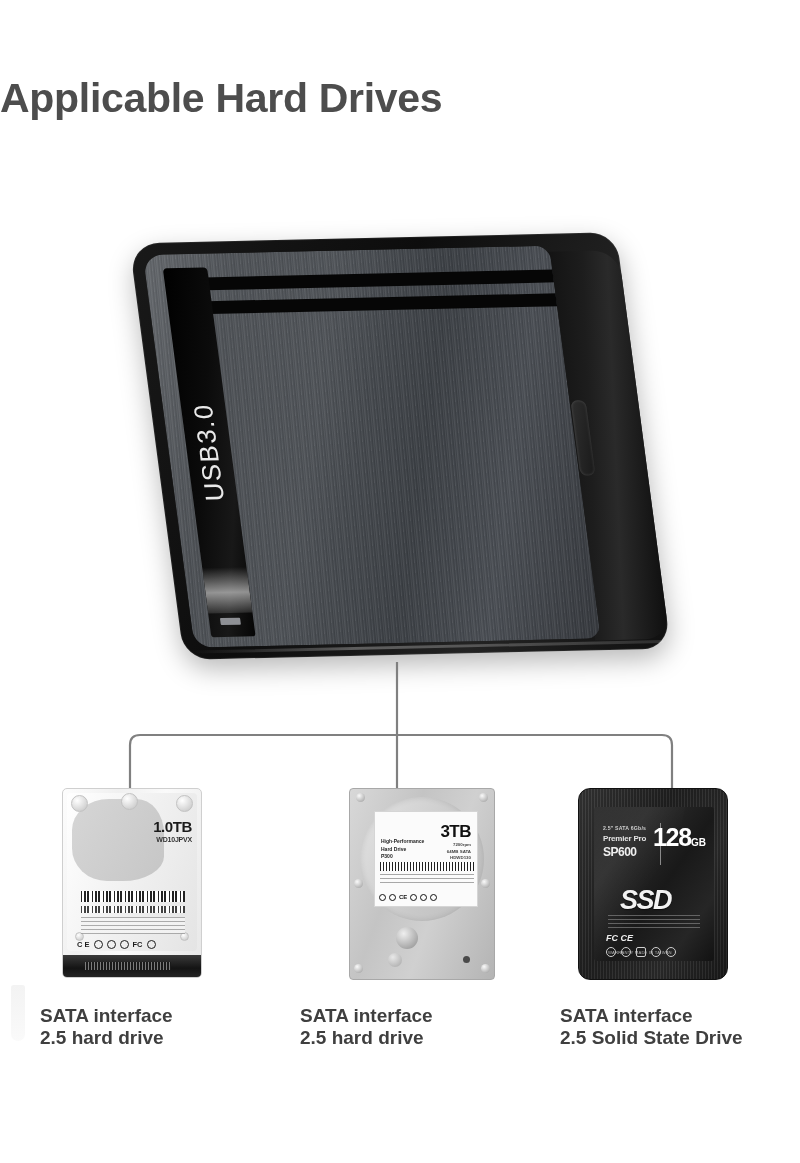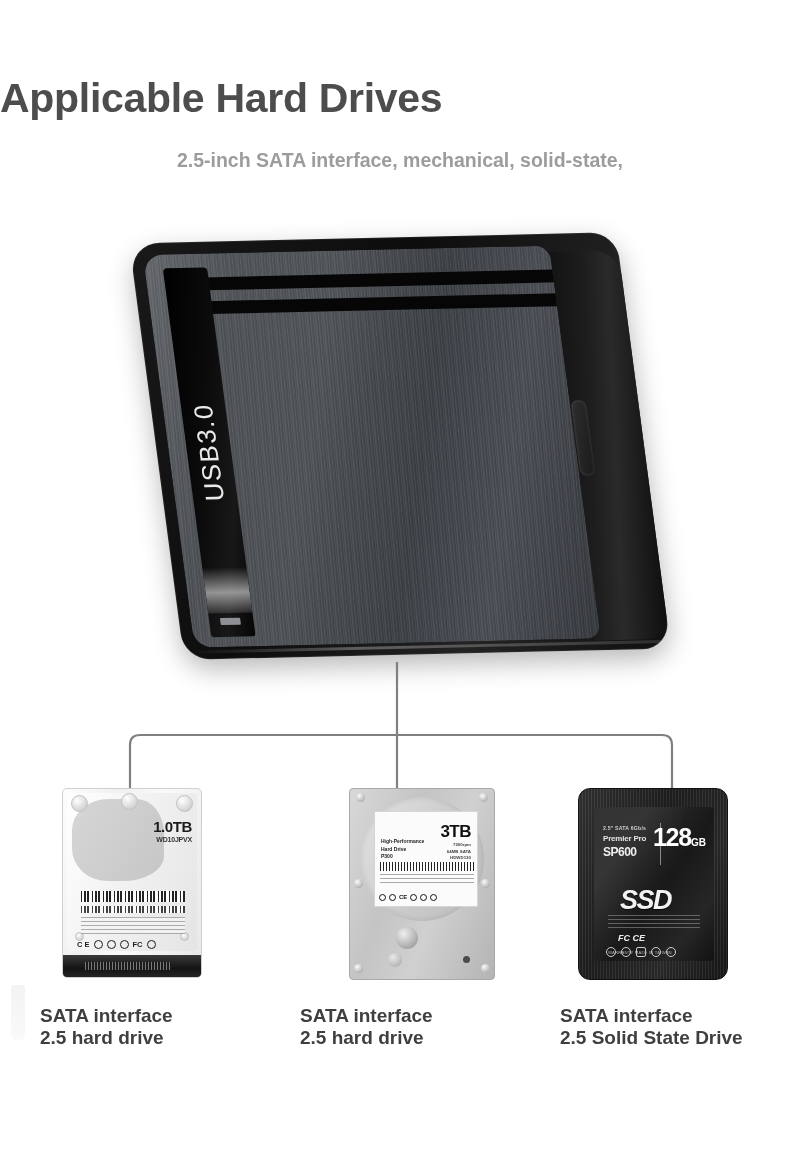--- a/index.html
+++ b/index.html
@@ -358,21 +358,21 @@
     text-shadow:0 1px 1px rgba(0,0,0,0.7);
   }
   .ssd .fineprint{
     position:absolute; left:14px; top:108px; width:92px; height:13px;
     background:repeating-linear-gradient(180deg,#8e8e8e 0 1px,transparent 1px 4px);
     opacity:0.6;
   }
   .ssd .fcce{
     position:absolute; left:12px; top:126px;
     display:flex; align-items:center; gap:7px;
-    font-size:9px; font-weight:bold; color:#ededed; font-style:italic;margin-left:12px;
+    font-size:9px; font-weight:bold; color:#ededed; font-style:italic;
   }
   .ssd .icons{
     position:absolute; left:12px; top:140px;
     display:flex; align-items:center; gap:5px;
   }
   .ssd .icons .ic{
     width:10px; height:10px; border:1px solid #cfcfcf; border-radius:50%;
   }
   .ssd .icons .ic.sq{ border-radius:2px; }
   .ssd .warranty{
@@ -400,21 +400,20 @@
     background:linear-gradient(180deg,#f3f3f3,#fafafa);
     border-radius:3px 3px 8px 8px;
   }
 </style>
 </head>
 <body>
 
 <div id="header">
   <div id="page-title">Applicable Hard Drives</div>
   <div id="subtitle">
-    <span class="sub-line">2.5-inch SATA interface, mechanical, solid-state,</span>
   </div>
 </div>
 
 <div id="enclosure-figure">
   <div class="enc-body">
     <div class="enc-shell"></div>
     <div class="enc-side"></div>
     <div class="enc-latch"></div>
     <div class="enc-panel">
       <div class="enc-groove g1"></div>

